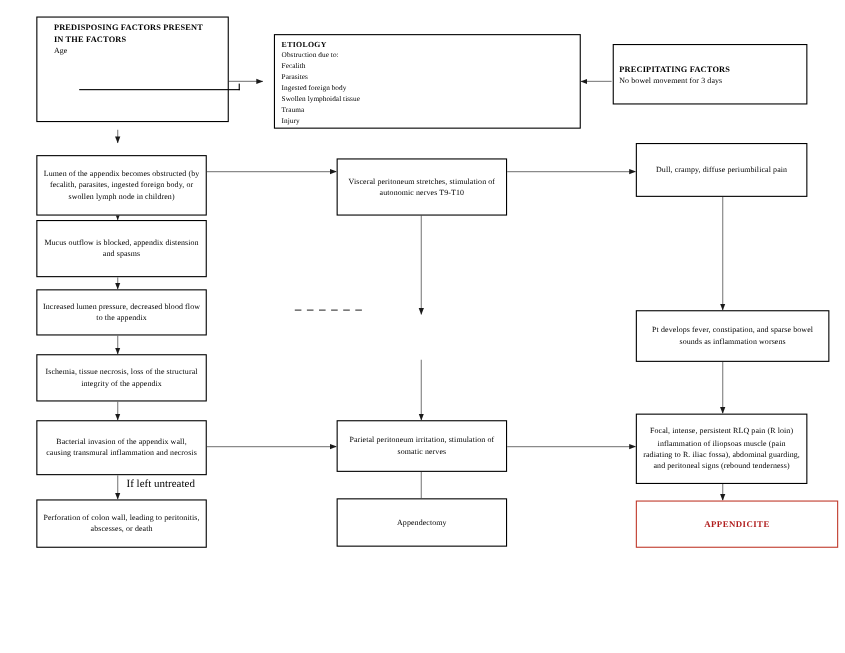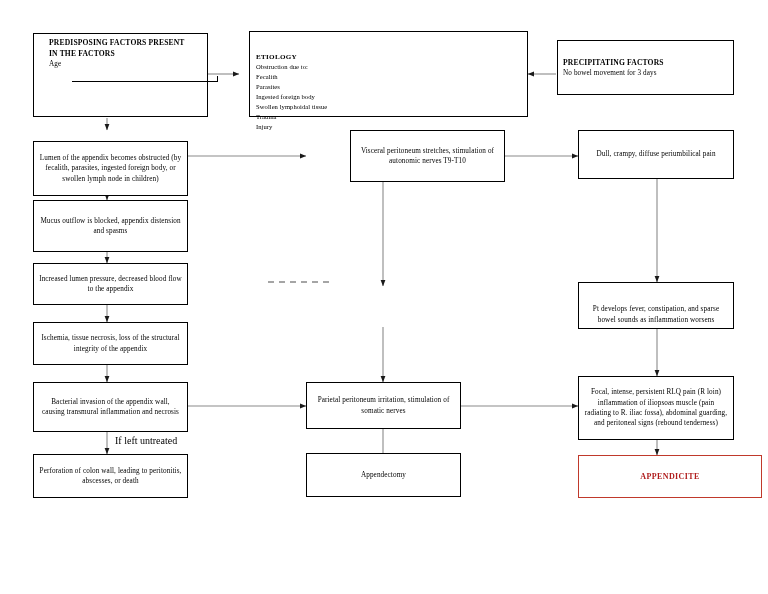--- a/index.html
+++ b/index.html
@@ -140,31 +140,31 @@
 
       <line x1="657" y1="440" x2="657" y2="455" marker-end="url(#arrowblack)"></line>
 
       <line x1="383" y1="429" x2="383" y2="453"></line>
     </g>
     <g stroke="#4d4d4d" stroke-width="1.1" fill="none" stroke-dasharray="6 5">
       <line x1="268" y1="282" x2="330" y2="282"></line>
     </g>
   </svg>
 
-  <div class="box left-align" style="left:33px; top:33px; width:175px; height:84px;padding-left:15px;">
+  <div class="box left-align" style="left:33px; top:15px; width:175px; height:96px;padding-left:15px;">
     <div class="inner">
       <span class="title-bold">PREDISPOSING FACTORS PRESENT</span>
       <span class="title-bold">IN THE FACTORS</span>
       <span class="sub-line">Age</span>
     </div>
   </div>
   <div class="blank-line" style="left:72px; top:81px; width:146px;"></div>
   <div class="blank-line" style="left:217px; top:76px; width:0; height:6px; border-bottom:none; border-right:1px solid #000;"></div>
 
-  <div class="box left-align" style="left:249px; top:31px; width:279px; height:86px; padding:20px 6px;">
+  <div class="box left-align" style="left:249px; top:31px; width:279px; height:86px; padding:4px 6px;">
     <div class="inner">
       <span class="etio-title">ETIOLOGY</span>
       <span class="etio-line">Obstruction due to:</span>
       <span class="etio-line">Fecalith</span>
       <span class="etio-line">Parasites</span>
       <span class="etio-line">Ingested foreign body</span>
       <span class="etio-line">Swollen lymphoidal tissue</span>
       <span class="etio-line">Trauma</span>
       <span class="etio-line">Injury</span>
     </div>
@@ -196,38 +196,38 @@
   <div class="box" style="left:33px; top:382px; width:155px; height:50px;">
     <span class="inner">Bacterial invasion of the appendix wall, causing transmural inflammation and necrosis</span>
   </div>
 
   <div class="edge-label" style="left:115px; top:435px;">If left untreated</div>
 
   <div class="box" style="left:33px; top:454px; width:155px; height:44px;">
     <span class="inner">Perforation of colon wall, leading to peritonitis, abscesses, or death</span>
   </div>
 
-  <div class="box" style="left:306px; top:130px; width:155px; height:52px;margin-left:44px;">
+  <div class="box" style="left:306px; top:144px; width:155px; height:52px;">
     <span class="inner">Visceral peritoneum stretches, stimulation of autonomic nerves T9-T10</span>
   </div>
 
 
   <div class="box" style="left:306px; top:382px; width:155px; height:47px;">
     <span class="inner">Parietal peritoneum irritation, stimulation of somatic nerves</span>
   </div>
 
   <div class="box" style="left:306px; top:453px; width:155px; height:44px;">
     <span class="inner">Appendectomy</span>
   </div>
 
   <div class="box" style="left:578px; top:130px; width:156px; height:49px;">
     <span class="inner">Dull, crampy, diffuse periumbilical pain</span>
   </div>
 
-  <div class="box" style="left:578px; top:282px; width:156px; height:47px;align-items:flex-end;">
+  <div class="box" style="left:578px; top:282px; width:176px; height:47px;">
     <span class="inner">Pt develops fever, constipation, and sparse bowel sounds as inflammation worsens</span>
   </div>
 
   <div class="box" style="left:578px; top:376px; width:156px; height:64px;">
     <span class="inner">Focal, intense, persistent RLQ pain (R loin) inflammation of iliopsoas muscle (pain radiating to R. iliac fossa), abdominal guarding, and peritoneal signs (rebound tenderness)</span>
   </div>
 
   <div class="box diagnosis" style="left:578px; top:455px; width:184px; height:43px;">
     <span class="inner diagnosis-text">APPENDICITE</span>
   </div>

